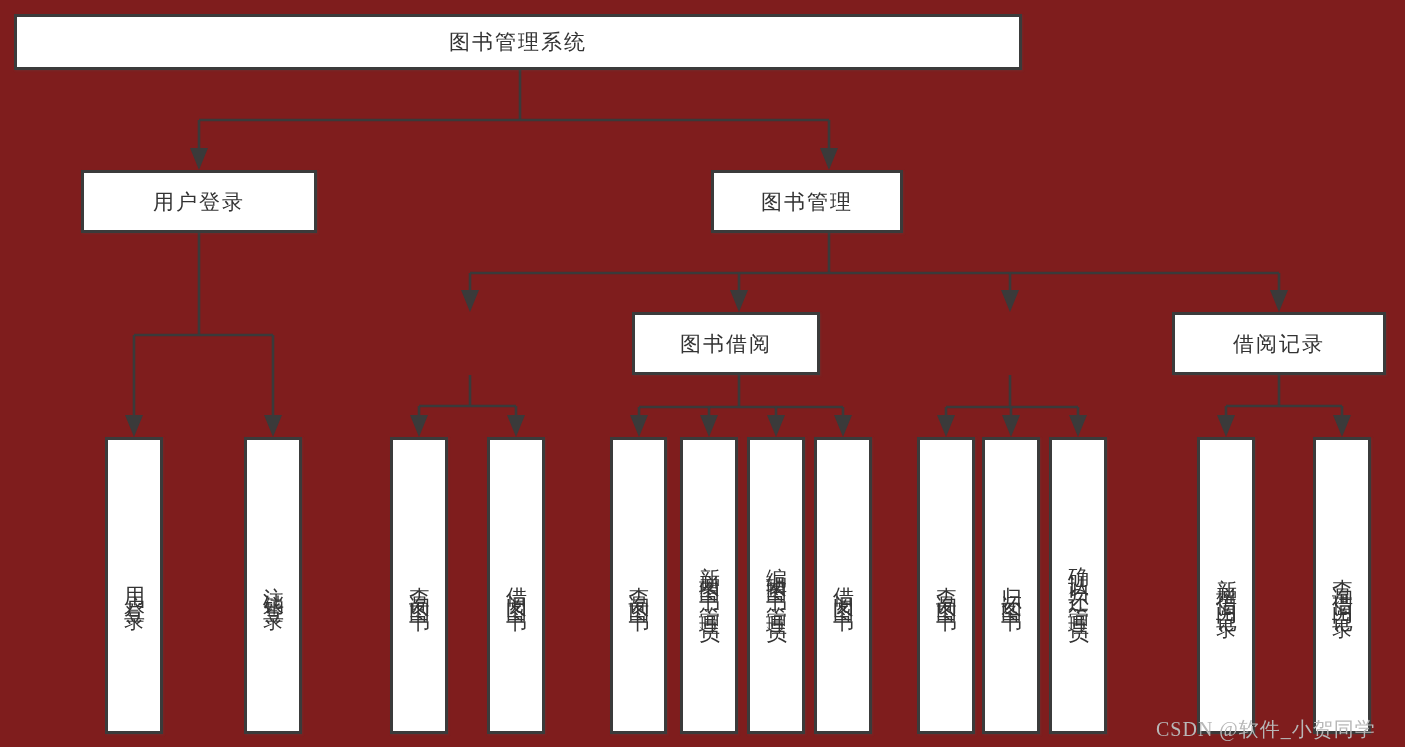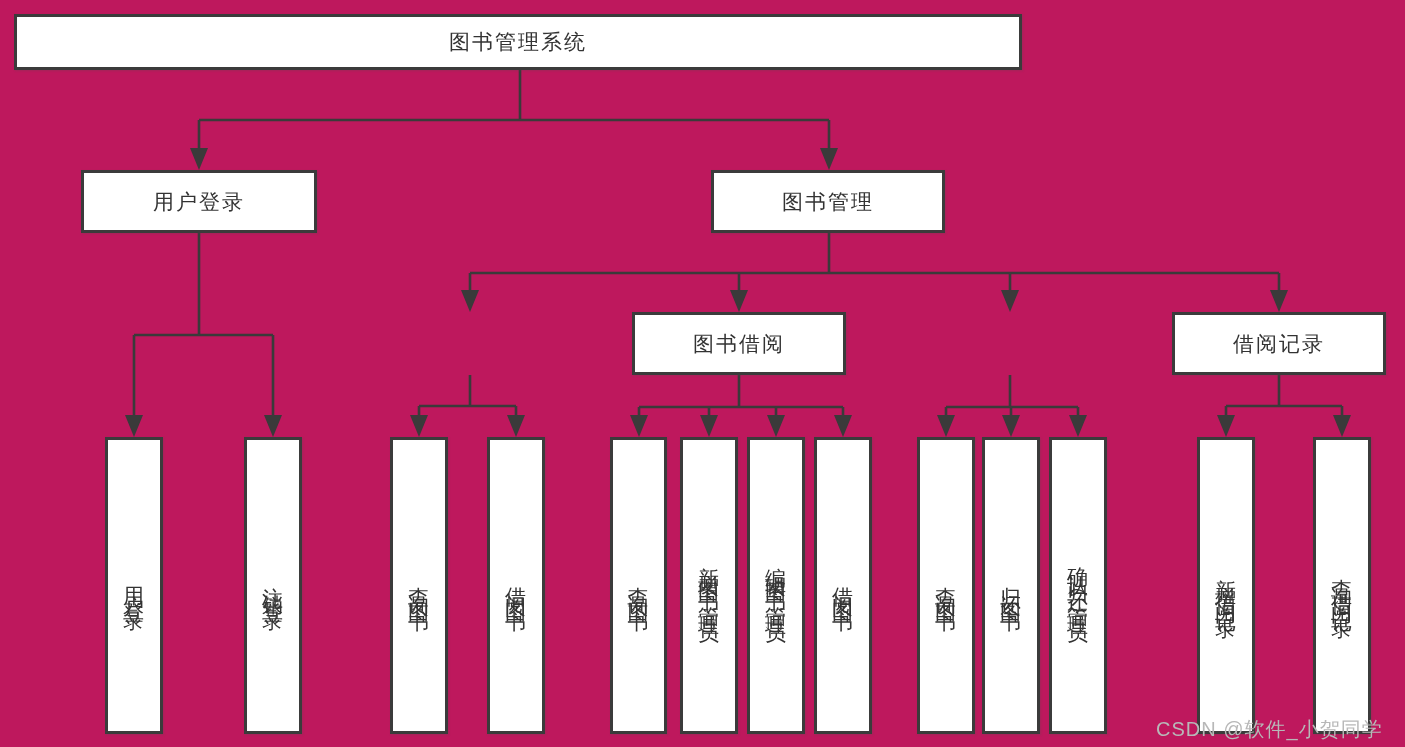--- a/index.html
+++ b/index.html
@@ -1,20 +1,20 @@
 <!DOCTYPE html>
 <html><head>
 <meta charset="utf-8">
 <style>
   html, body { margin:0; padding:0; background:#ffffff; }
   .canvas {
     position:relative;
     width:1405px; height:747px;
-    background:#be185d;
-    font-family:Liberation Sans, sans-serif;
+    background:#7f1d1d;
+    font-family:Liberation Serif, serif;
     overflow:hidden;
   }
   .connectors { position:absolute; left:0; top:0; width:1405px; height:747px; }
   .box {
     position:absolute;
     box-sizing:border-box;
     background:#ffffff;
     border:3px solid #3b3b3b;
     display:flex;
     align-items:center;
@@ -87,23 +87,23 @@
       <path d="M1011,407 V415" marker-end="url(#arrow)"></path>
       <path d="M1078,407 V415" marker-end="url(#arrow)"></path>
       <path d="M1226,406 V415" marker-end="url(#arrow)"></path>
       <path d="M1342,406 V415" marker-end="url(#arrow)"></path>
     </g>
   </svg>
 
   <div class="box h" style="left:14px;top:14px;width:1008px;height:56px">图书管理系统</div>
 
   <div class="box h" style="left:81px;top:170px;width:236px;height:63px">用户登录</div>
-  <div class="box h" style="left:711px;top:170px;width:234px;height:63px">图书管理</div>
+  <div class="box h" style="left:711px;top:170px;width:192px;height:63px">图书管理</div>
 
-  <div class="box h" style="left:632px;top:312px;width:214px;height:63px">图书借阅</div>
+  <div class="box h" style="left:632px;top:312px;width:188px;height:63px">图书借阅</div>
   <div class="box h" style="left:1172px;top:312px;width:214px;height:63px">借阅记录</div>
 
   <div class="box v" style="left:105px;top:437px;width:58px;height:297px">用户登录</div>
   <div class="box v" style="left:244px;top:437px;width:58px;height:297px">注销登录</div>
 
   <div class="box v" style="left:390px;top:437px;width:58px;height:297px">查询图书</div>
   <div class="box v" style="left:487px;top:437px;width:58px;height:297px">借阅图书</div>
 
   <div class="box v" style="left:610px;top:437px;width:57px;height:297px">查询图书</div>
   <div class="box v" style="left:680px;top:437px;width:58px;height:297px">新增图书（管理员）</div>

